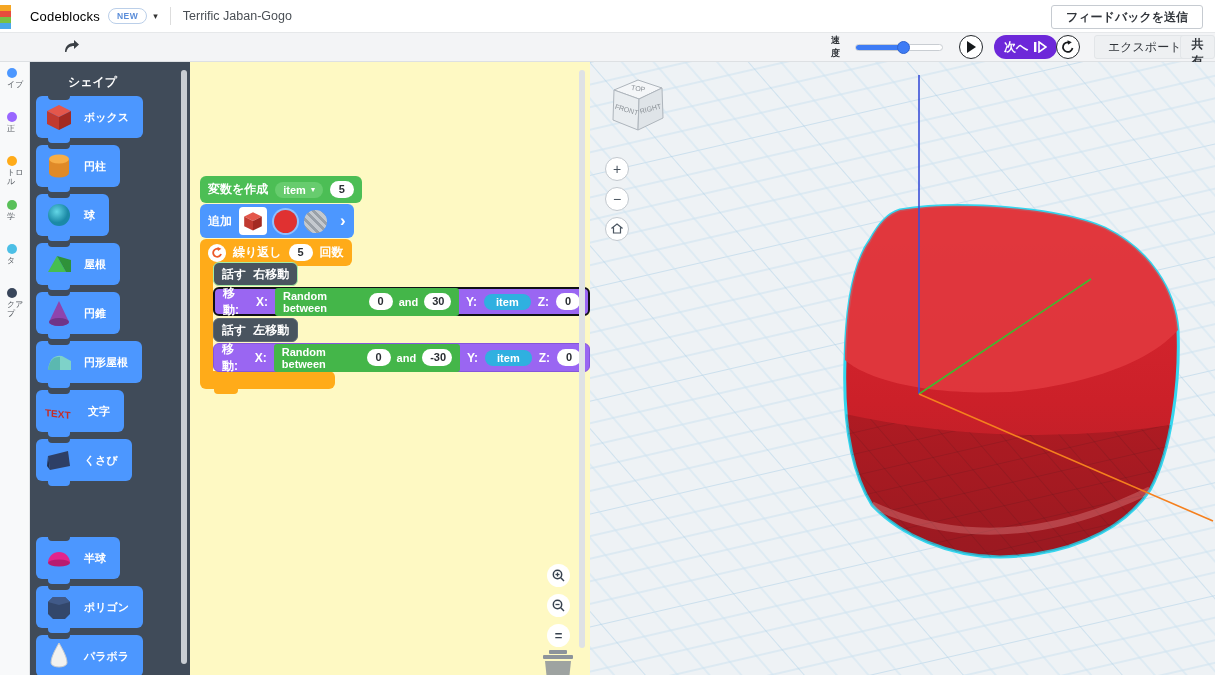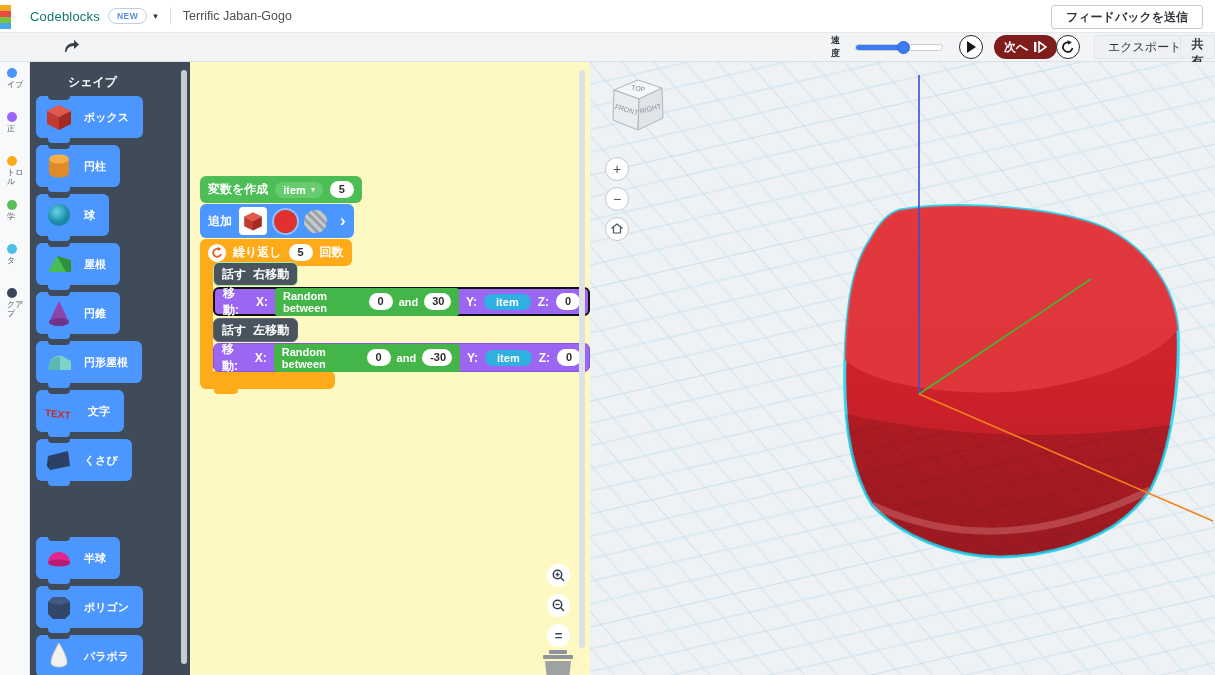--- a/index.html
+++ b/index.html
@@ -5,21 +5,21 @@
   * { margin:0; padding:0; box-sizing:border-box; }
   html,body { width:1215px; height:675px; overflow:hidden; }
   body { font-family:"Liberation Sans","DejaVu Sans",sans-serif; background:#fff; }
   .screen { position:relative; width:1215px; height:675px; }
 
   
   .topbar { position:relative; height:33px; background:#fff; border-bottom:1px solid #E6E8EA;
             display:flex; align-items:center; }
   .logo { position:absolute; left:0; top:5px; width:11px; height:24px; display:flex; flex-direction:column; }
   .logo span { flex:1; }
-  .app-name { margin-left:30px; color:#0f766e; font-size:13px; letter-spacing:.2px; }
+  .app-name { margin-left:30px; color:#000000; font-size:13px; letter-spacing:.2px; }
   .new-badge { margin-left:8px; border:1px solid #BBCFE9; border-radius:9px; color:#5B8DD9;
                font-size:8.5px; font-weight:bold; padding:2px 8px; letter-spacing:.5px; background:#fff; }
   .caret { margin-left:6px; font-size:9px; color:#333; }
   .tb-divider { width:1px; height:18px; background:#DDD; margin:0 12px; }
   .doc-title { color:#4A4F55; font-size:12.5px; }
   .feedback-btn { position:absolute; right:12px; top:5px; height:24px; background:#fff;
                   border:1px solid #C6CBD1; border-radius:3px; font-size:12px; font-weight:bold;
                   color:#30343A; padding:0 14px; line-height:22px; cursor:pointer; }
 
   
@@ -28,21 +28,21 @@
   .speed-label { position:absolute; left:831px; top:1px; font-size:9px; font-weight:bold; color:#2A2E33;
                  line-height:13px; text-align:center; }
   .slider { position:absolute; left:855px; top:11px; width:88px; height:7px; border-radius:4px;
             background:#fff; border:1px solid #C9CDD2; cursor:pointer; }
   .slider-fill { position:absolute; left:0; top:0; height:5px; border-radius:4px; background:#3D7BF5; }
   .slider-handle { position:absolute; top:-4px; width:13px; height:13px; border-radius:50%;
                    background:#3D7BF5; border:1px solid #2F63CF; }
   .play-btn { position:absolute; left:959px; top:2px; width:24px; height:24px; border-radius:50%;
               background:#fff; border:1.5px solid #24282D; cursor:pointer; display:flex;
               align-items:center; justify-content:center; }
-  .next-btn { position:absolute; left:994px; top:2px; height:24px; border-radius:12px; background:#7f1d1d;
+  .next-btn { position:absolute; left:994px; top:2px; height:24px; border-radius:12px; background:#6d28d9;
               border:none; color:#fff; font-size:12px; font-weight:bold; padding:0 10px; cursor:pointer;
               display:flex; align-items:center; gap:5px; }
   .restart-btn { position:absolute; left:1056px; top:2px; width:24px; height:24px; border-radius:50%;
                  background:#fff; border:1.5px solid #24282D; cursor:pointer; display:flex;
                  align-items:center; justify-content:center; }
   .export-btn { position:absolute; left:1094px; top:2px; height:24px; background:#EEF0F2;
                 border:1px solid #E2E5E8; border-radius:3px; font-size:12px; color:#30343A;
                 padding:0 13px; cursor:pointer; }
   .share-btn { position:absolute; left:1180px; top:2px; height:24px; background:#EEF0F2;
                border:1px solid #E2E5E8; border-radius:3px; font-size:12px; font-weight:bold;

